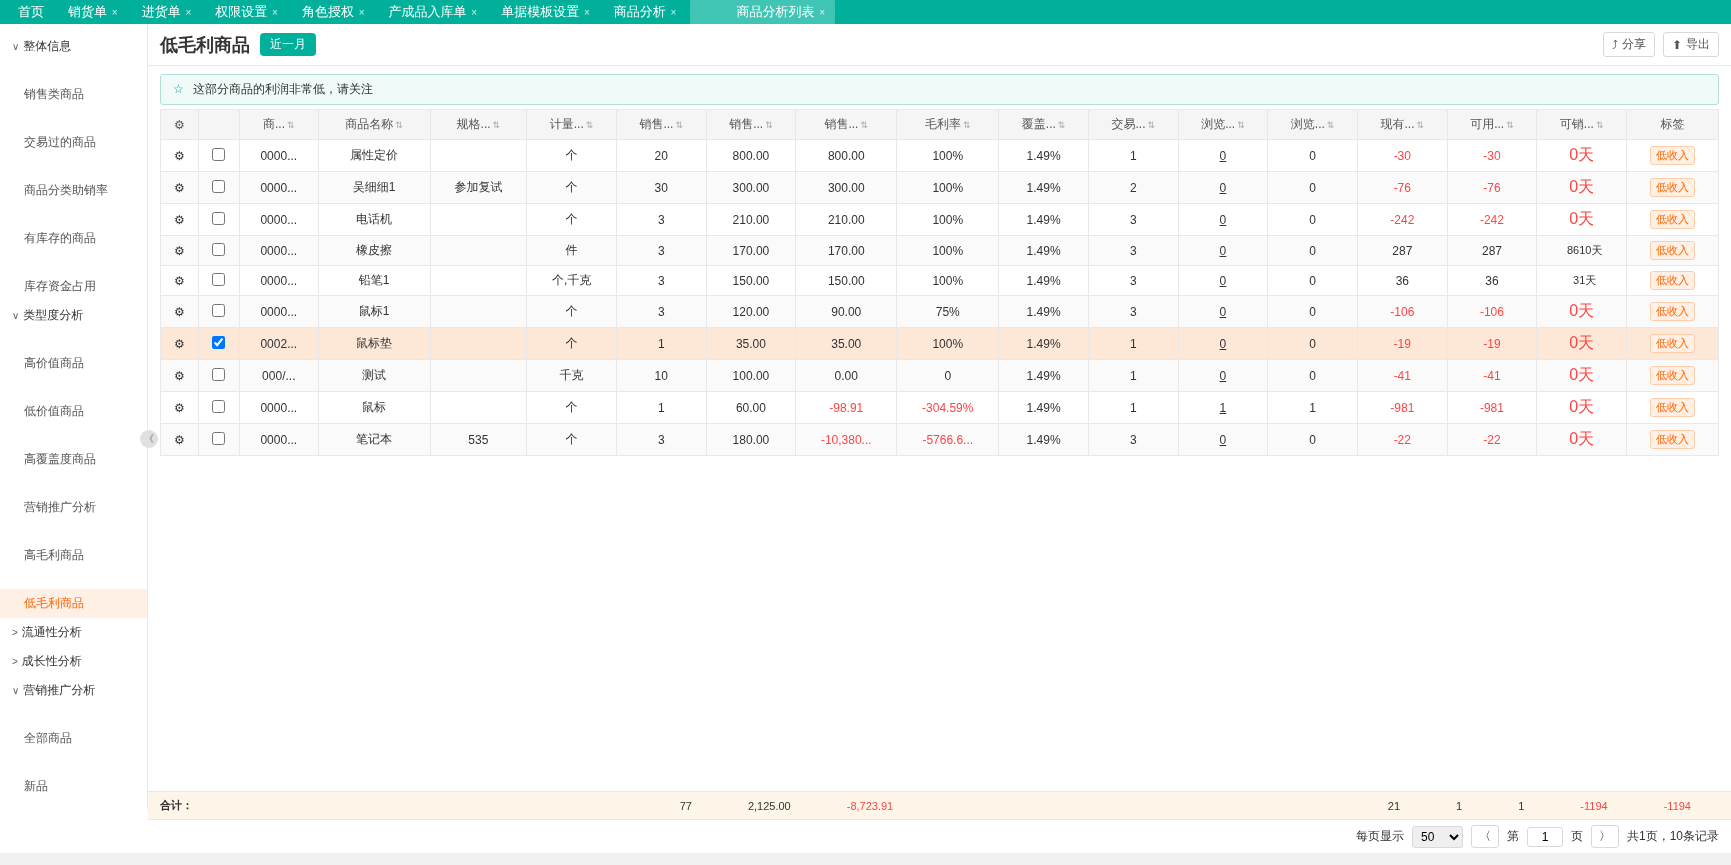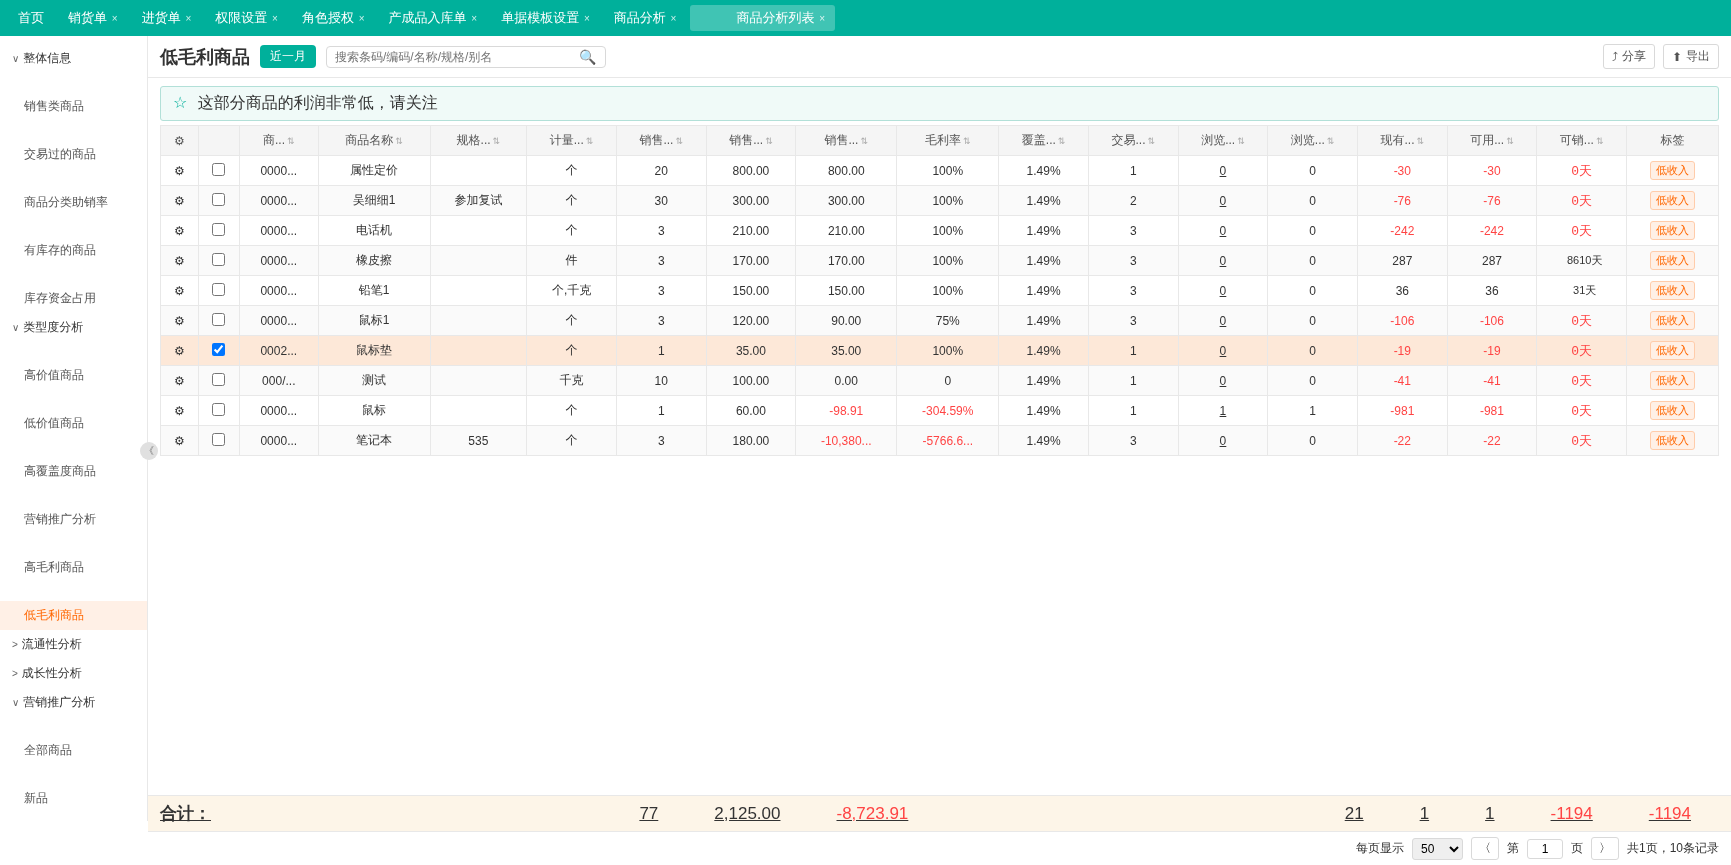--- a/index.html
+++ b/index.html
@@ -3,21 +3,21 @@
   <meta charset="utf-8">
   <style>
     * { box-sizing: border-box; margin: 0; padding: 0; }
     body { font-family: 'Microsoft YaHei', Arial, sans-serif; font-size: 12px; color: #333; background: #f0f0f0; overflow: hidden; }
 
     
     .top-nav {
       background: #00b09b;
       display: flex;
       align-items: center;
-      height: 36px;
+      height: 24px;
       padding: 0 8px;
       gap: 4px;
     }
     .nav-item {
       color: #fff;
       padding: 4px 10px;
       cursor: pointer;
       font-size: 13px;
       white-space: nowrap;
       border-radius: 3px;
@@ -144,21 +144,21 @@
       background: #fff;
     }
 
     
     .warning-bar {
       background: #f0faf8;
       border: 1px solid #b2e0d8;
       margin: 8px 12px 4px;
       padding: 6px 12px;
       border-radius: 3px;
-      font-size: 16px;
+      font-size: 12px;
       color: #333;
       flex-shrink: 0;
     }
     .warning-bar .warn-icon { color: #00b09b; margin-right: 6px; }
 
     
     .table-wrapper {
       flex: 1;
       overflow: auto;
       margin: 0 12px;
@@ -200,35 +200,34 @@
 
     .tag-badge {
       display: inline-block;
       background: #fff0e6;
       color: #ff6600;
       border: 1px solid #ffccaa;
       border-radius: 3px;
       padding: 1px 5px;
       font-size: 11px;
     }
-    .days-zero { color: #ff4444; font-size: 13px; font-family: Liberation Mono, monospace; }
+    .days-zero { color: #ff4444; font-size: 16px; }
     .days-normal { color: #333; font-size: 11px; margin-left: 6px; }
     .underline-link { text-decoration: underline; color: #333; cursor: pointer; }
 
     
     .footer-totals {
       background: #fdf5e8;
       border-top: 1px solid #e8e8e8;
       display: flex;
       align-items: center;
       padding: 6px 12px;
-      font-size: 17px;
+      font-size: 11px;
       color: #333;
       flex-shrink: 0;
-      text-decoration: underline;
     }
     .footer-totals .label { font-weight: bold; margin-right: 20px; }
     .footer-totals .val { margin: 0 28px; }
 
     
     .pagination-bar {
       display: flex;
       align-items: center;
       justify-content: flex-end;
       padding: 5px 12px;
@@ -308,24 +307,20 @@
         <div class="sidebar-item">新品</div>
       </div>
     <div class="collapse-btn" title="收起">《</div>
   </div>
 
   <div class="content">
 
     <div class="content-header">
       <span class="page-title">低毛利商品</span>
       <button class="time-filter-btn">近一月</button>
-      <div class="search-box">
-        <input type="text" placeholder="搜索条码/编码/名称/规格/别名" style="">
-        <span class="search-icon">🔍</span>
-      </div>
       <div class="header-actions">
         <button class="action-btn">
           <span>⤴</span>
           <span>分享</span>
         </button>
         <button class="action-btn">
           <span>⬆</span>
           <span>导出</span>
         </button>
       </div>

